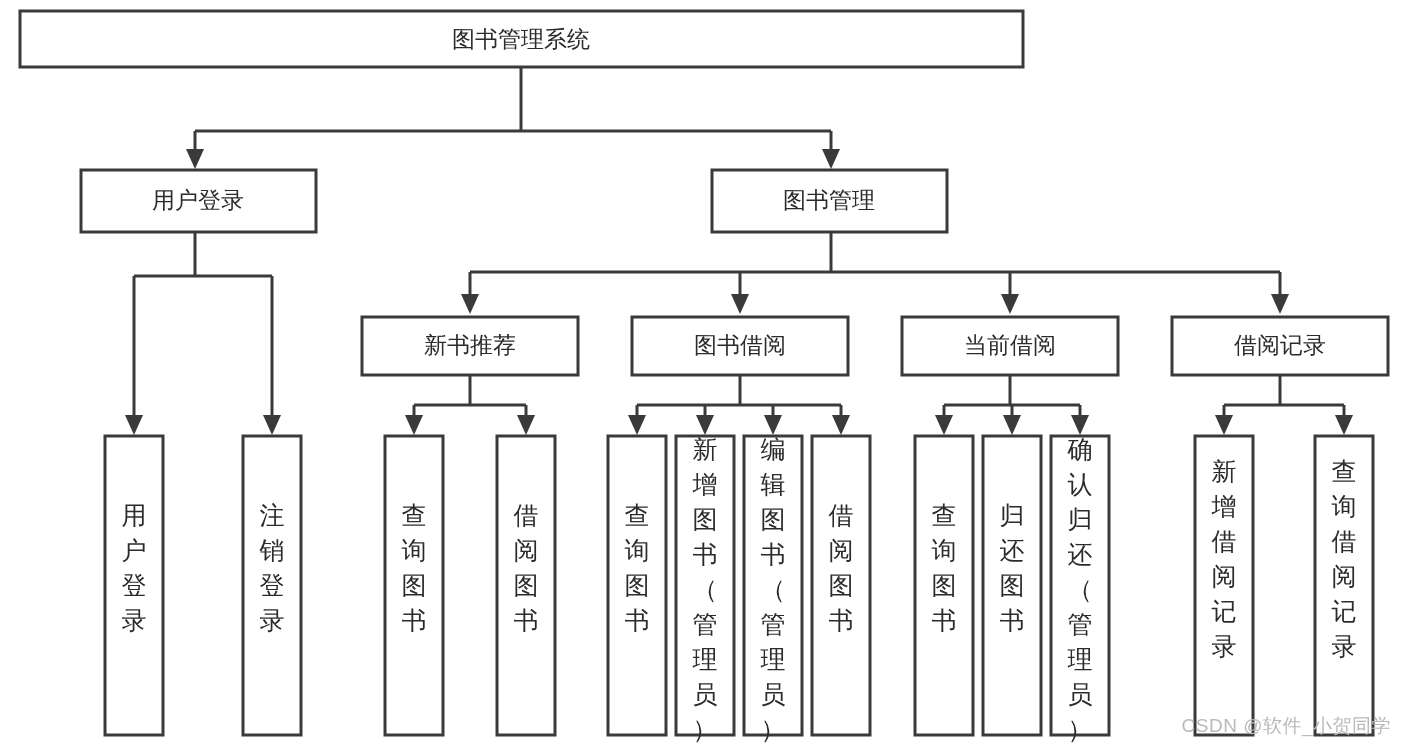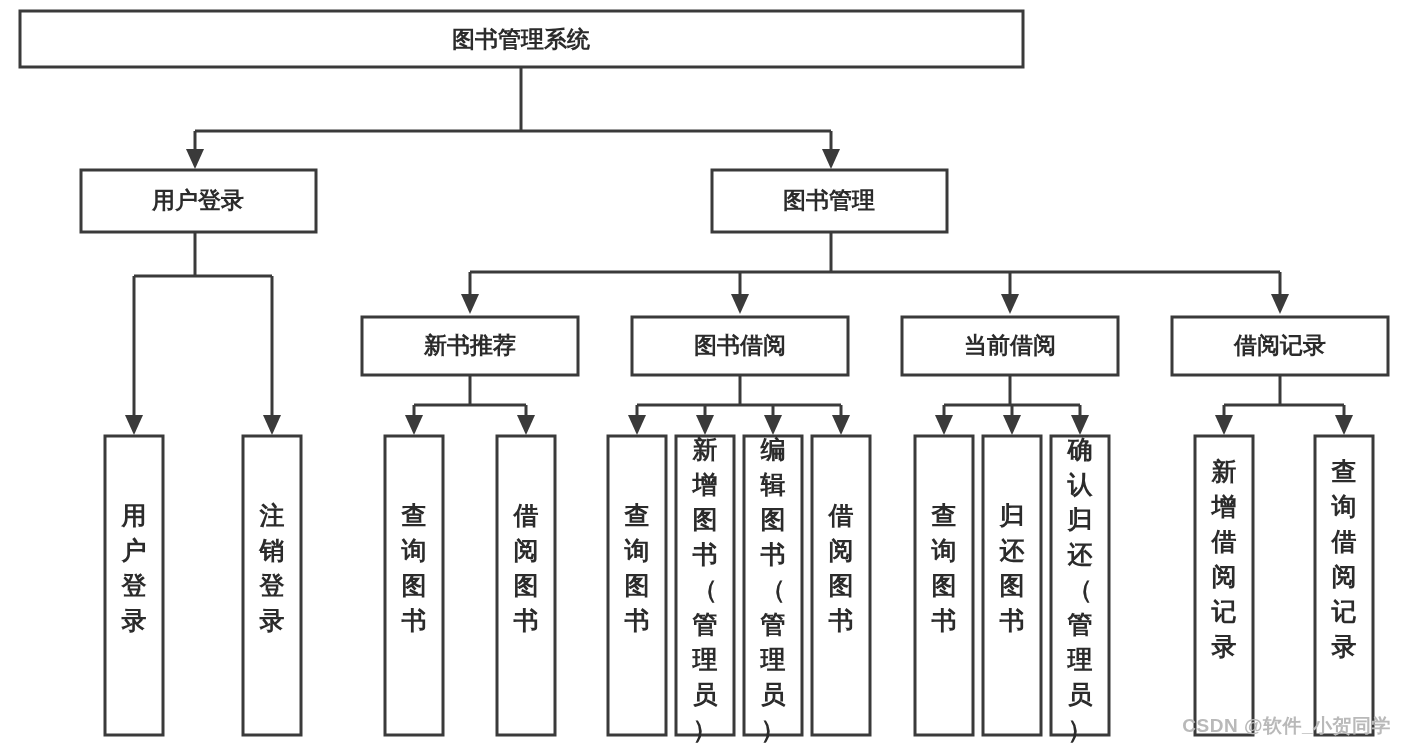--- a/index.html
+++ b/index.html
@@ -13,21 +13,20 @@
     font-family: "Liberation Sans", "DejaVu Sans", sans-serif;
     overflow: hidden;
     position: relative;
   }
   #diagram-root {
     position: absolute;
     left: 0;
     top: 0;
     width: 1405px;
     height: 747px;
-    font-weight: bold;
   }
   svg.tree {
     display: block;
     width: 1405px;
     height: 747px;
   }
   .node-box {
     fill: #ffffff;
     stroke: #3a3a3a;
     stroke-width: 3;

